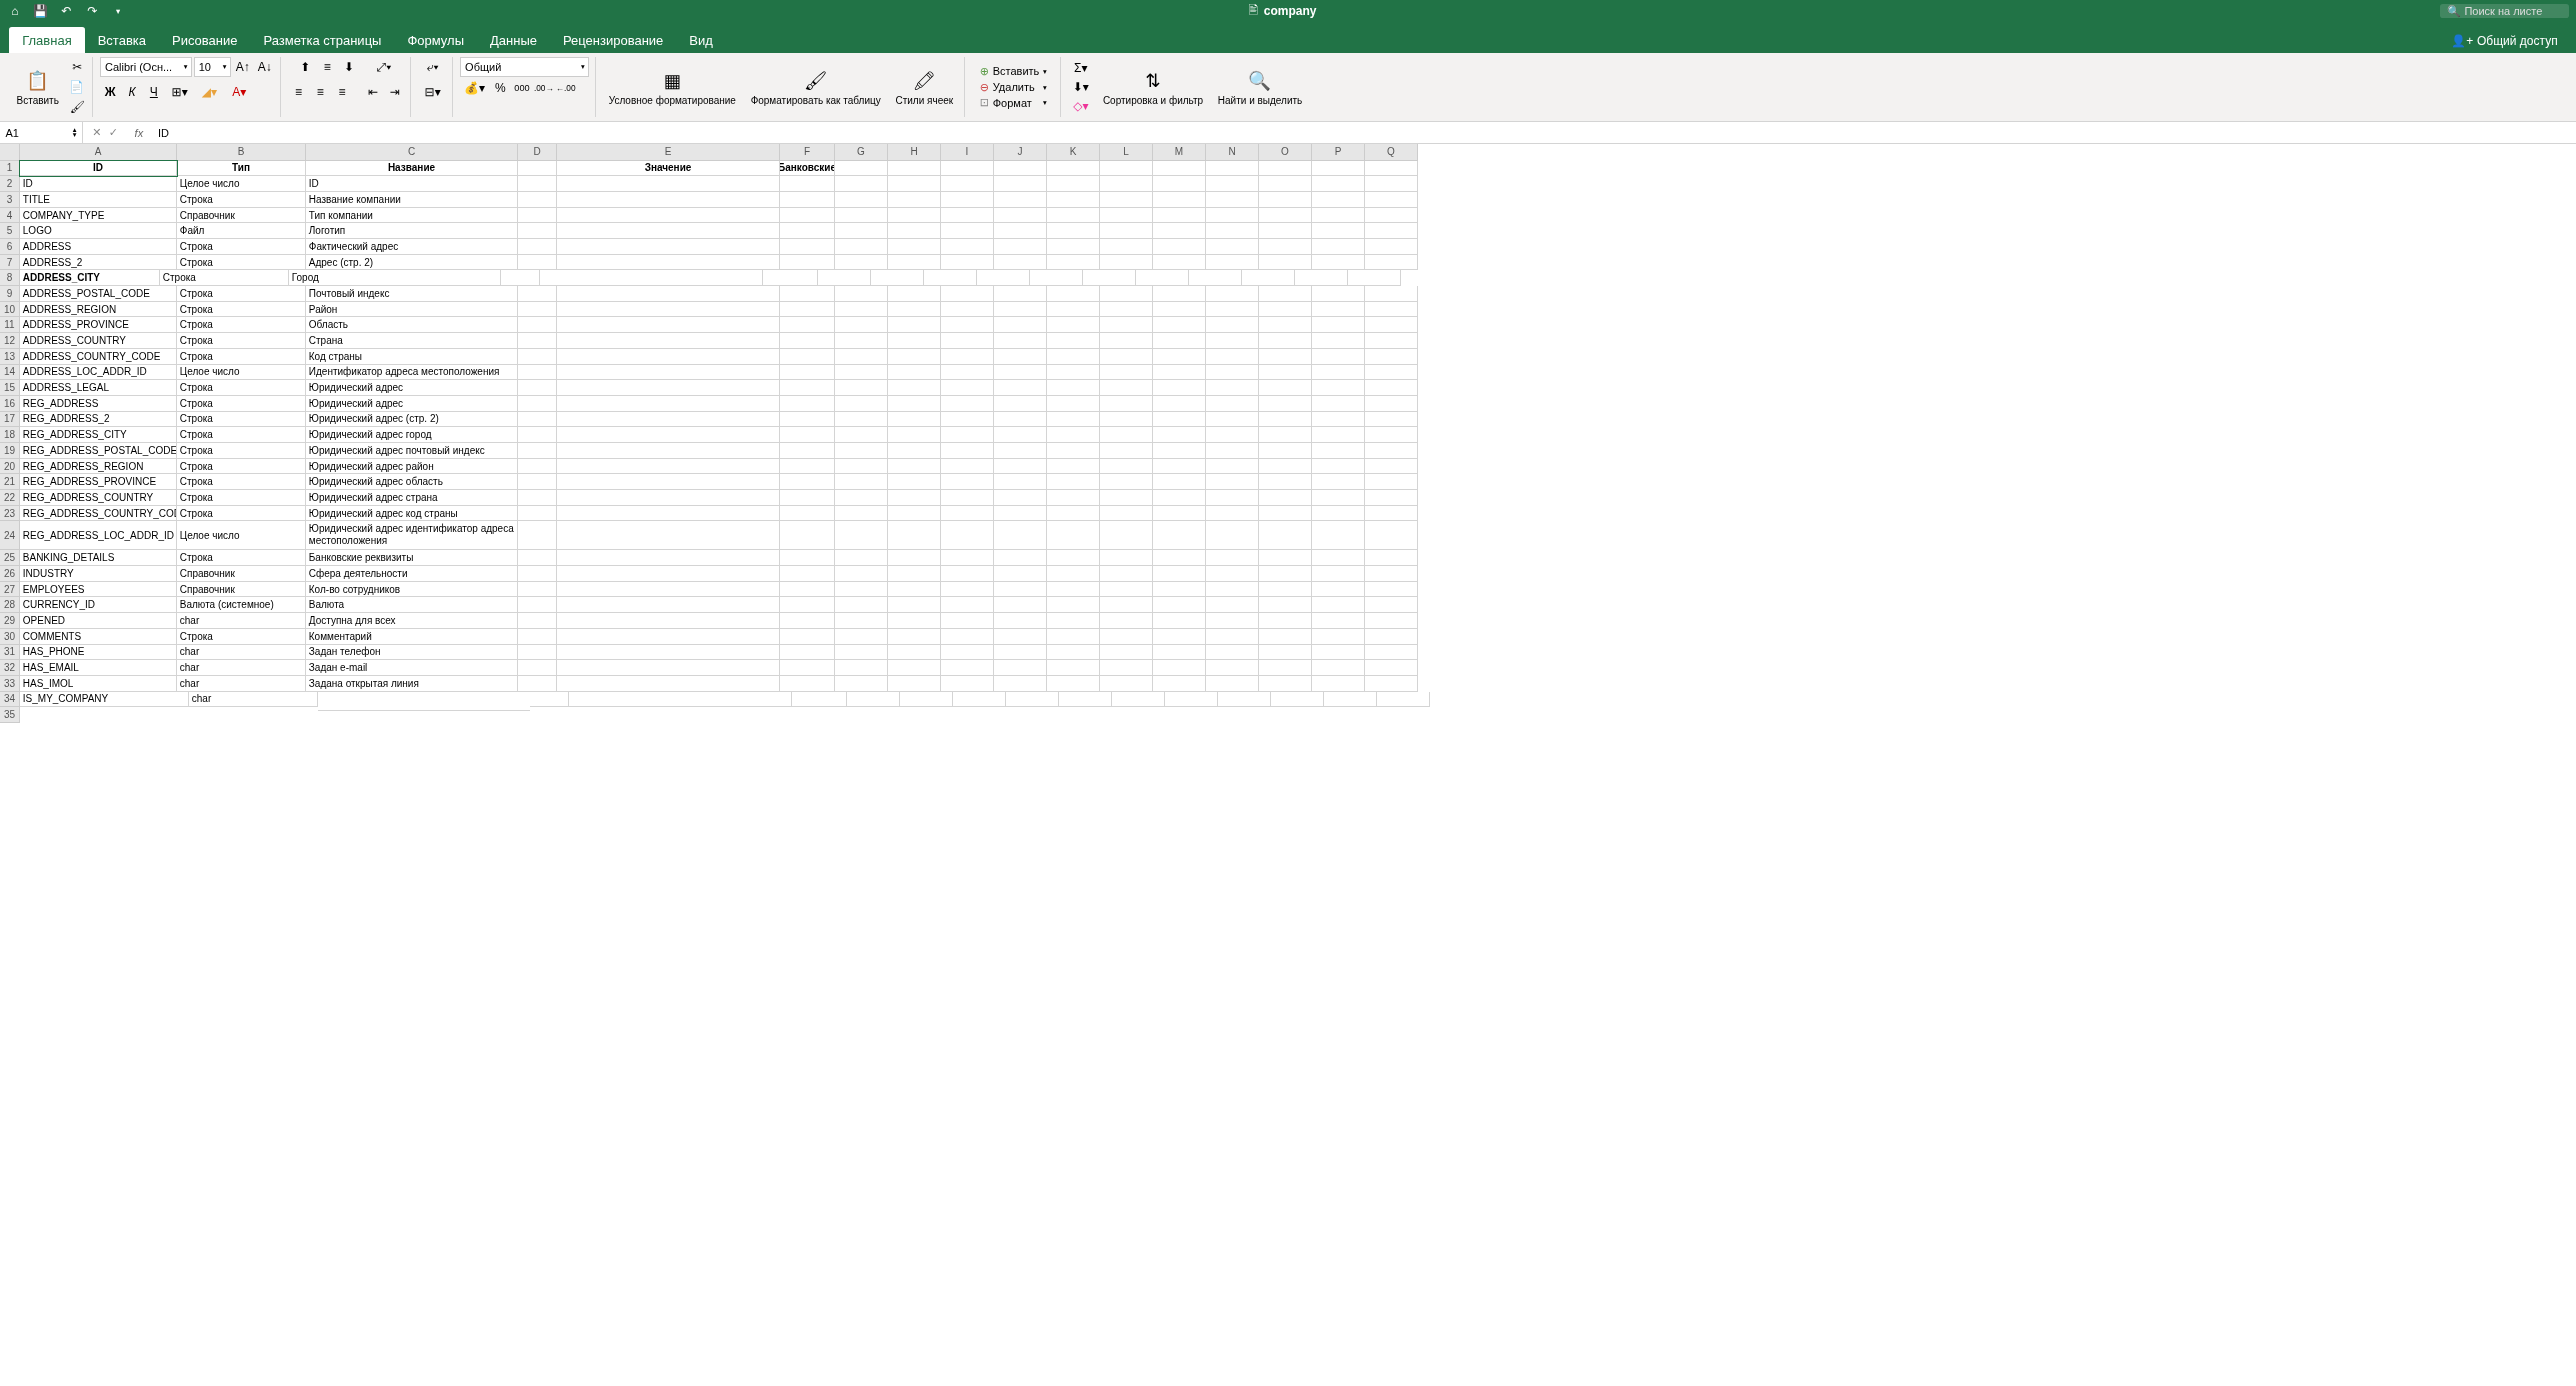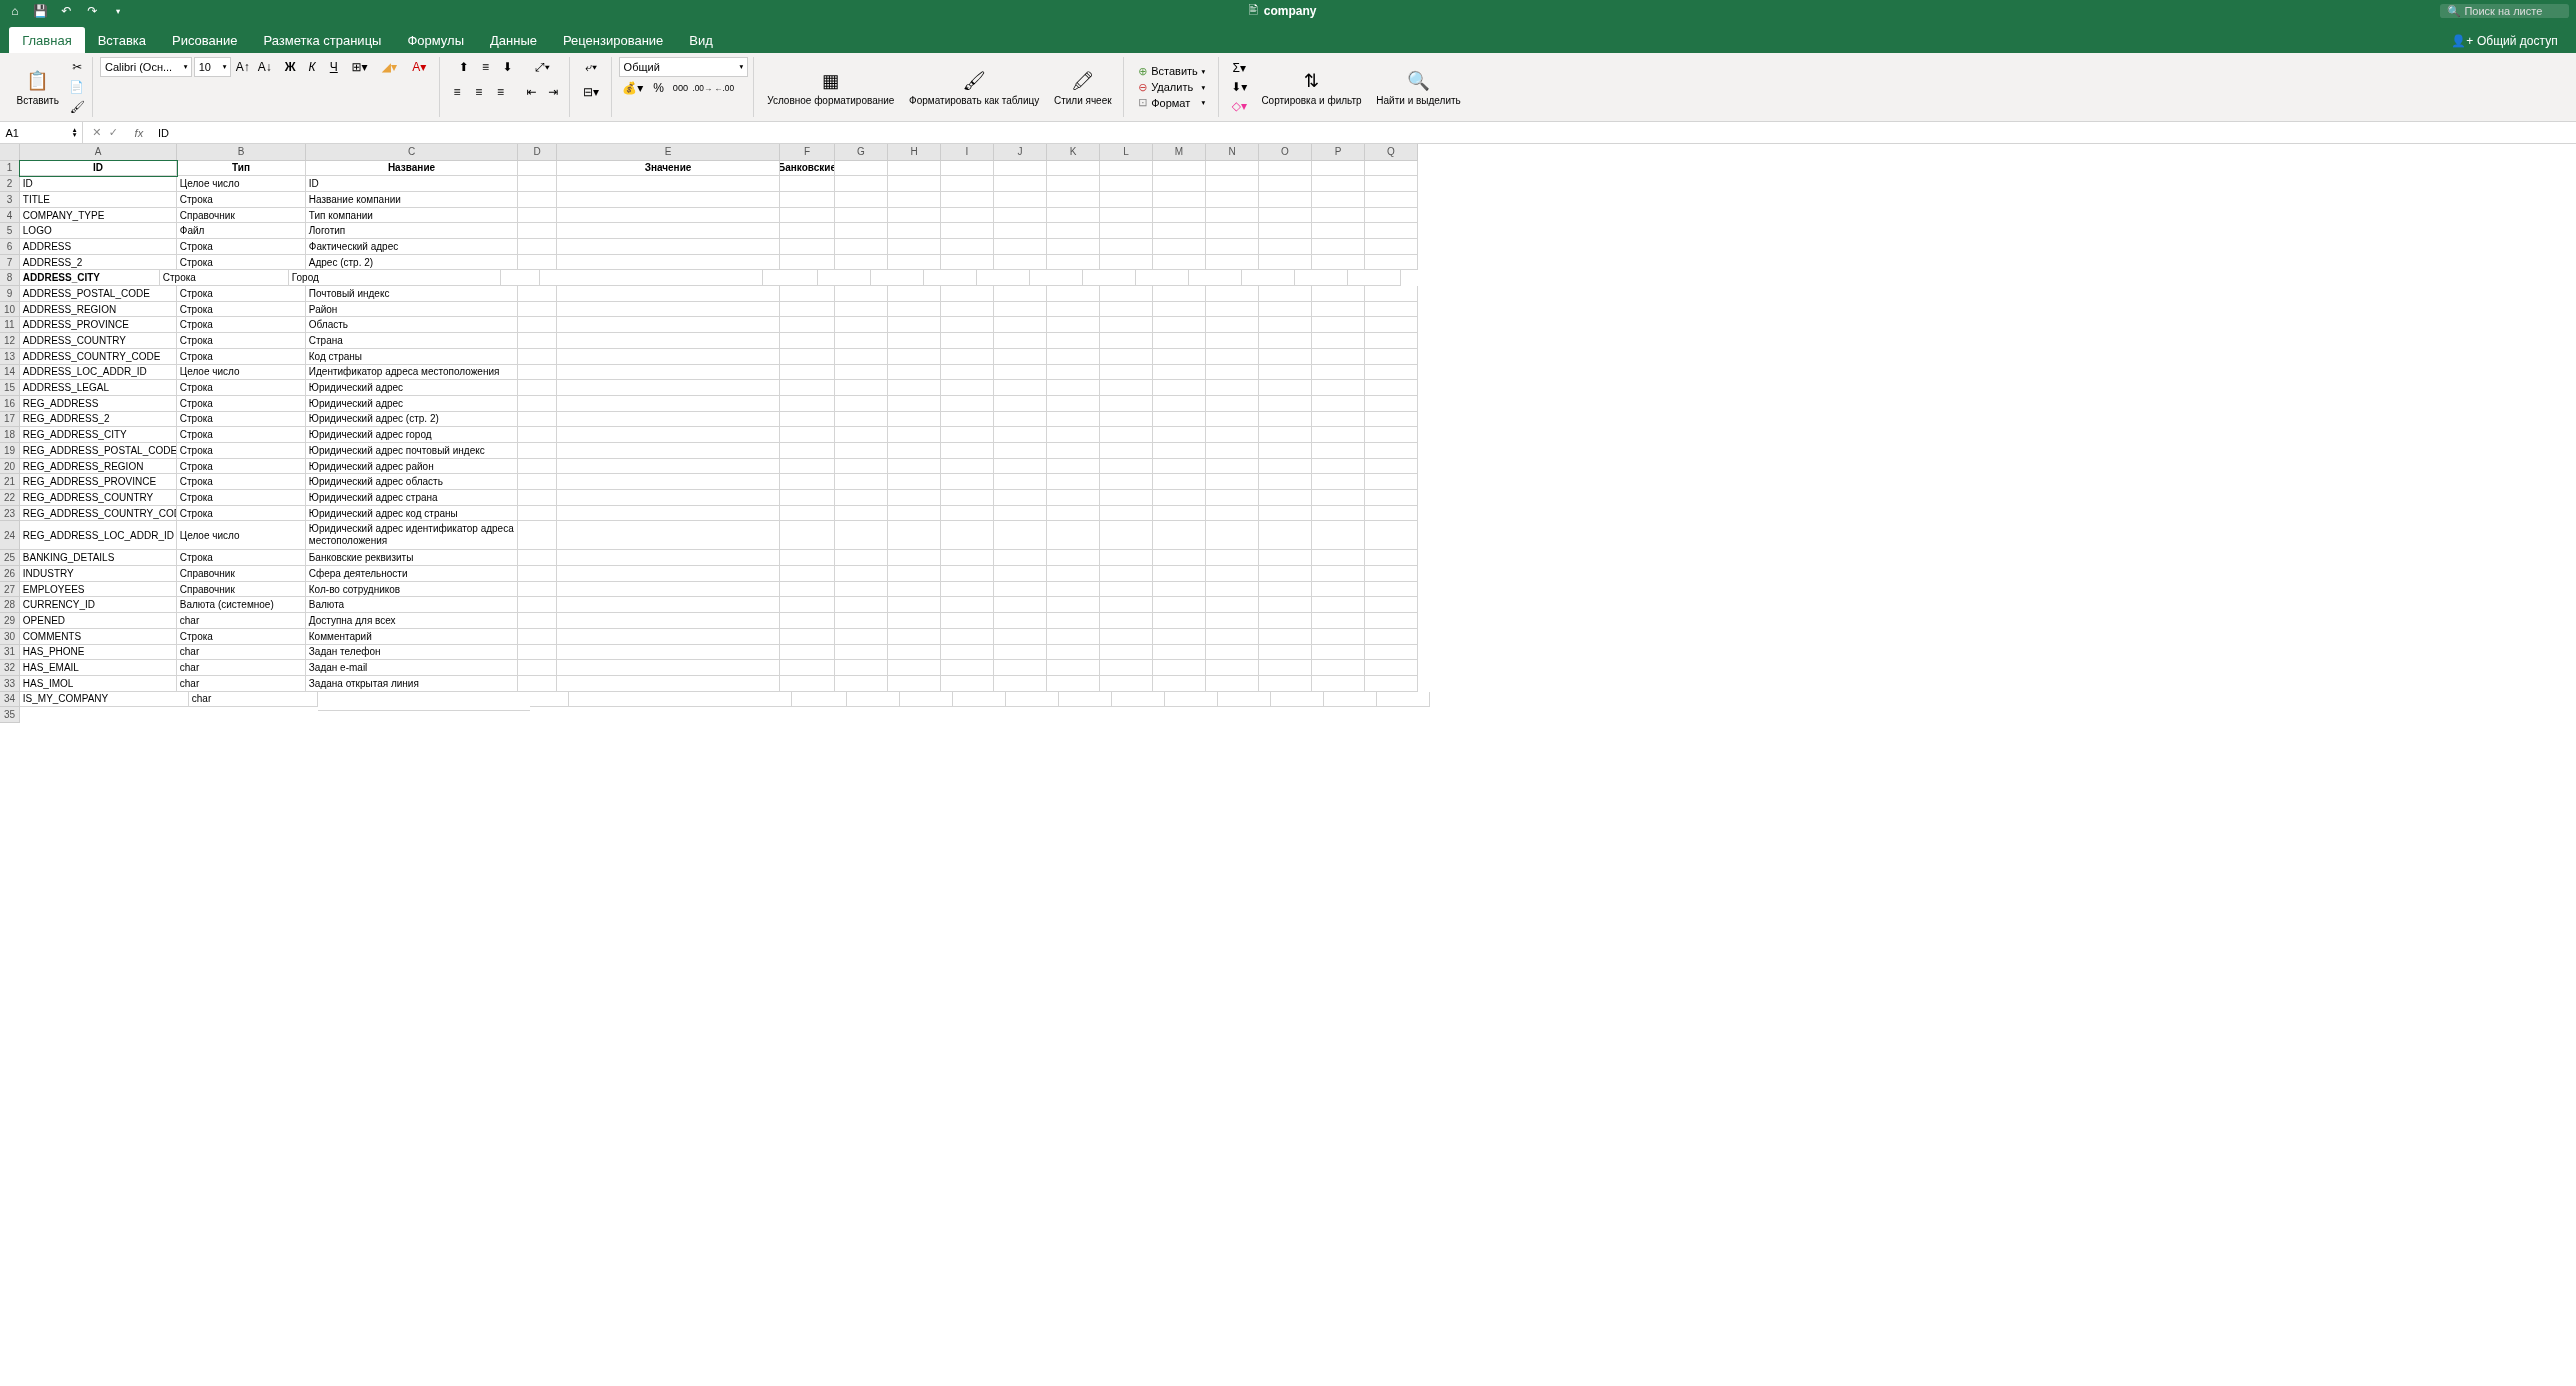--- a/index.html
+++ b/index.html
@@ -95,21 +95,21 @@
       <span class="icon">📋</span>
       <span>Вставить</span>
     </div>
     <div class="small-btns">
       <span class="small-btn">✂</span>
       <span class="small-btn">📄</span>
       <span class="small-btn">🖌</span>
     </div>
   </div>
 
-  <div class="ribbon-group" style="flex-direction:row;align-items:flex-start;gap:5.5px">
+  <div class="ribbon-group" style="flex-direction:column;align-items:flex-start;gap:5.5px">
     <div class="btn-row">
       <div class="combo font">
           <span>Calibri (Осн...</span>
           <span class="arrow">▾</span>
         </div>
       <div class="combo size">
           <span>10</span>
           <span class="arrow">▾</span>
         </div>
       <span class="tool-btn">A↑</span>

